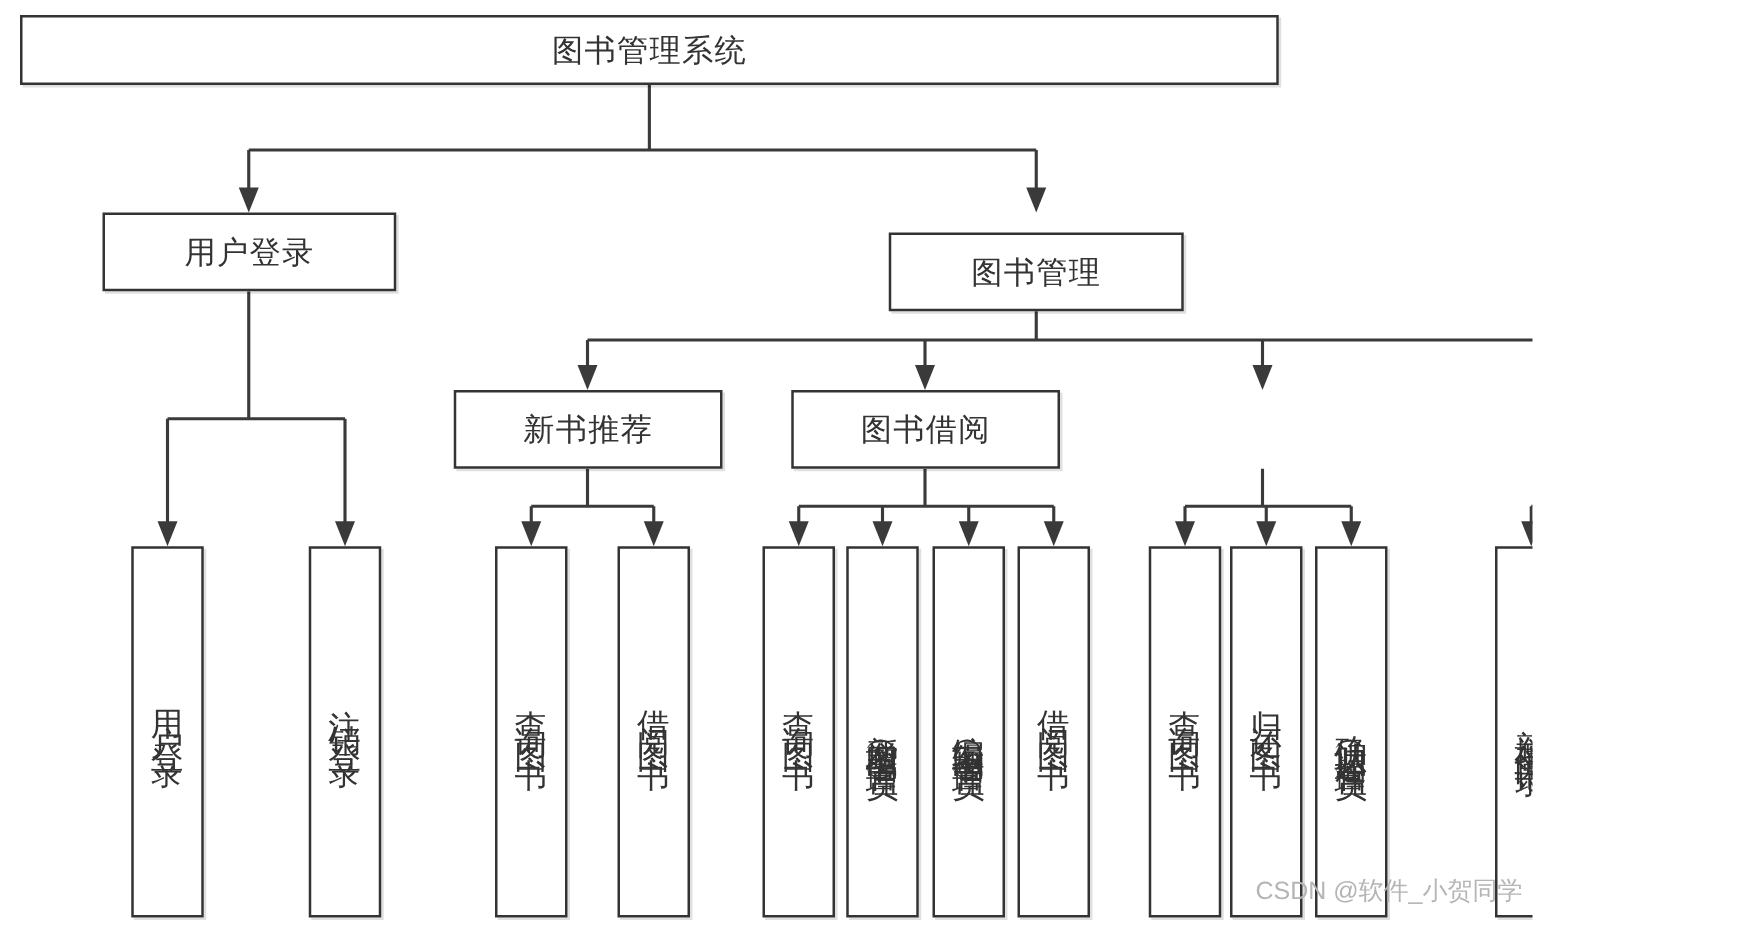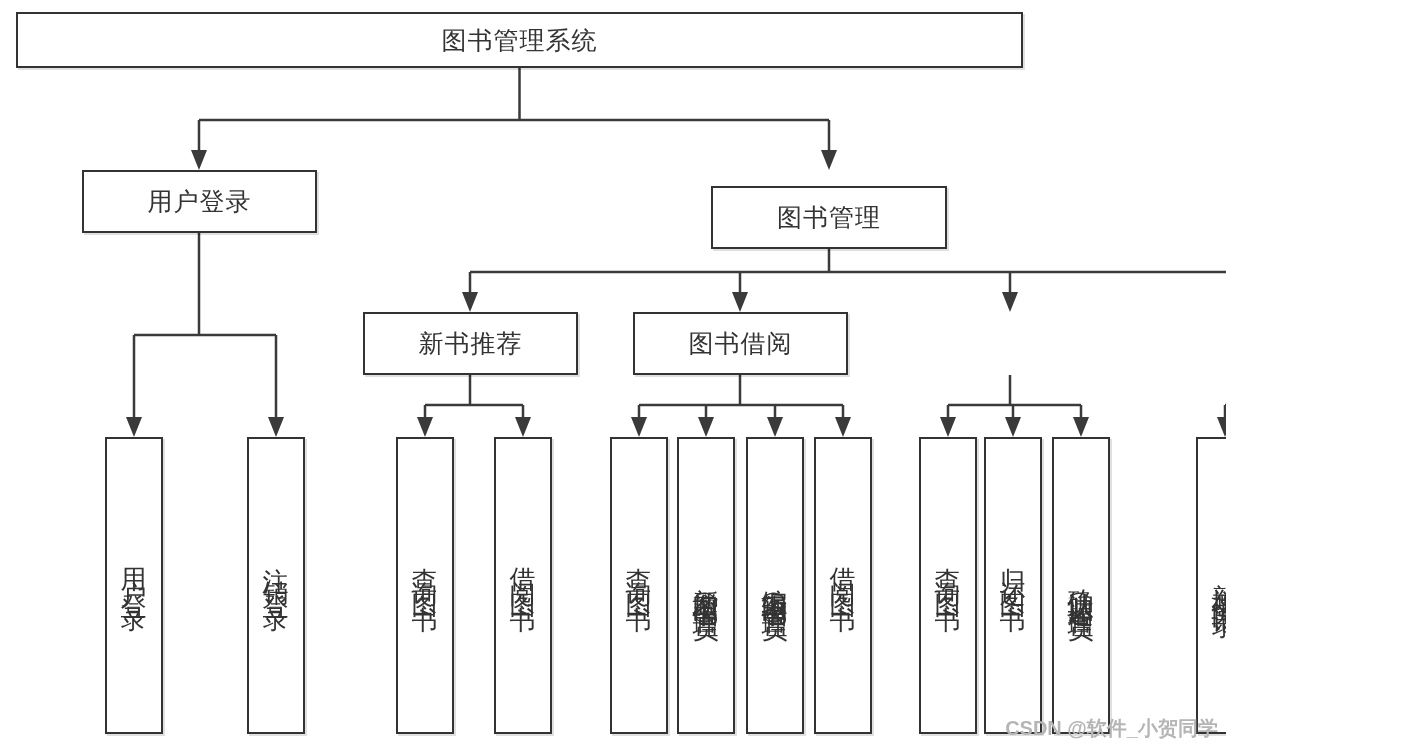--- a/index.html
+++ b/index.html
@@ -22,22 +22,22 @@
     border:2px solid var(--border,#333333);
     top:437px;width:58px;height:297px;
     writing-mode:vertical-rl;text-orientation:mixed;
     text-align:center;line-height:54px;font-size:26px;letter-spacing:13px;
     padding-bottom:26px;
     box-shadow:2px 2px 0 rgba(0,0,0,0.12);
   }
   .vbox.vmed{letter-spacing:6px;padding-bottom:10px;}
   .vbox.vlong{letter-spacing:4px;padding-bottom:0;}
   .watermark{
-    position:absolute;right:8px;bottom:5px;
-    font-size:20px;color:var(--wm,#b5b5b5);white-space:nowrap;font-weight:bold;
+    position:absolute;right:8px;bottom:21px;
+    font-size:20px;color:var(--wm,#b5b5b5);white-space:nowrap;
   }
 </style>
 </head>
 <body>
 
 <div class="canvas" style="--line: #3a3a3a; --border: #333333; --fill: #ffffff; --text: #333333; --wm: #b5b5b5;">
 
   <svg class="connectors" viewBox="0 0 1405 747" xmlns="http://www.w3.org/2000/svg">
     <g>
       <path d="M519.5 68 V120 M199 120 H829 M199 120 V152 M829 120 V152"></path>

